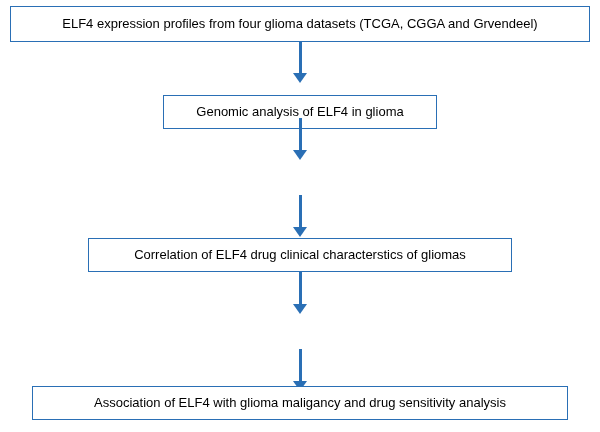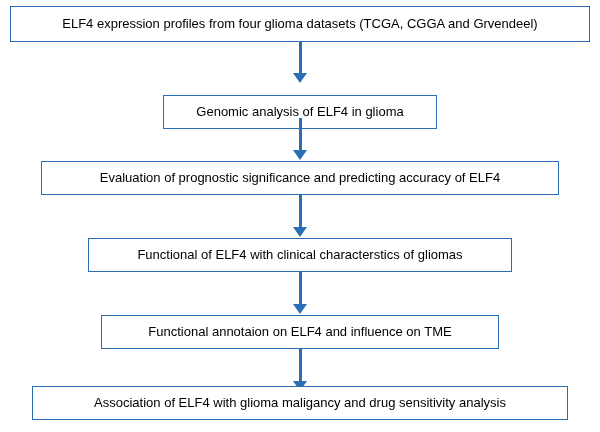--- a/index.html
+++ b/index.html
@@ -61,35 +61,29 @@
   </div>
 
   <div class="arrow" style="left:298.5px; top:42px; height:32px;"></div>
 
   <div class="node" style="left:163px; top:84px; width:274px; height:34px;margin-top:11px;">
     <span>Genomic analysis of ELF4 in glioma</span>
   </div>
 
   <div class="arrow" style="left:298.5px; top:118px; height:33px;"></div>
 
-  <div class="node" style="left:41px; top:161px; width:518px; height:34px;">
-    <span>Evaluation of prognostic significance and predicting accuracy of ELF4</span>
-  </div>
 
   <div class="arrow" style="left:298.5px; top:195px; height:33px;"></div>
 
   <div class="node" style="left:88px; top:238px; width:424px; height:34px;">
-    <span>Functional of ELF4 with clinical characterstics of gliomas</span>
+    <span>Correlation of ELF4 drug clinical characterstics of gliomas</span>
   </div>
 
   <div class="arrow" style="left:298.5px; top:272px; height:33px;"></div>
 
-  <div class="node" style="left:101px; top:315px; width:398px; height:34px;">
-    <span>Functional annotaion on ELF4 and influence on TME</span>
-  </div>
 
   <div class="arrow" style="left:298.5px; top:349px; height:33px;"></div>
 
   <div class="node" style="left:32px; top:386px; width:536px; height:34px;">
     <span>Association of ELF4 with glioma maligancy and drug sensitivity analysis</span>
   </div>
 
 </div>
 
 </body></html>

